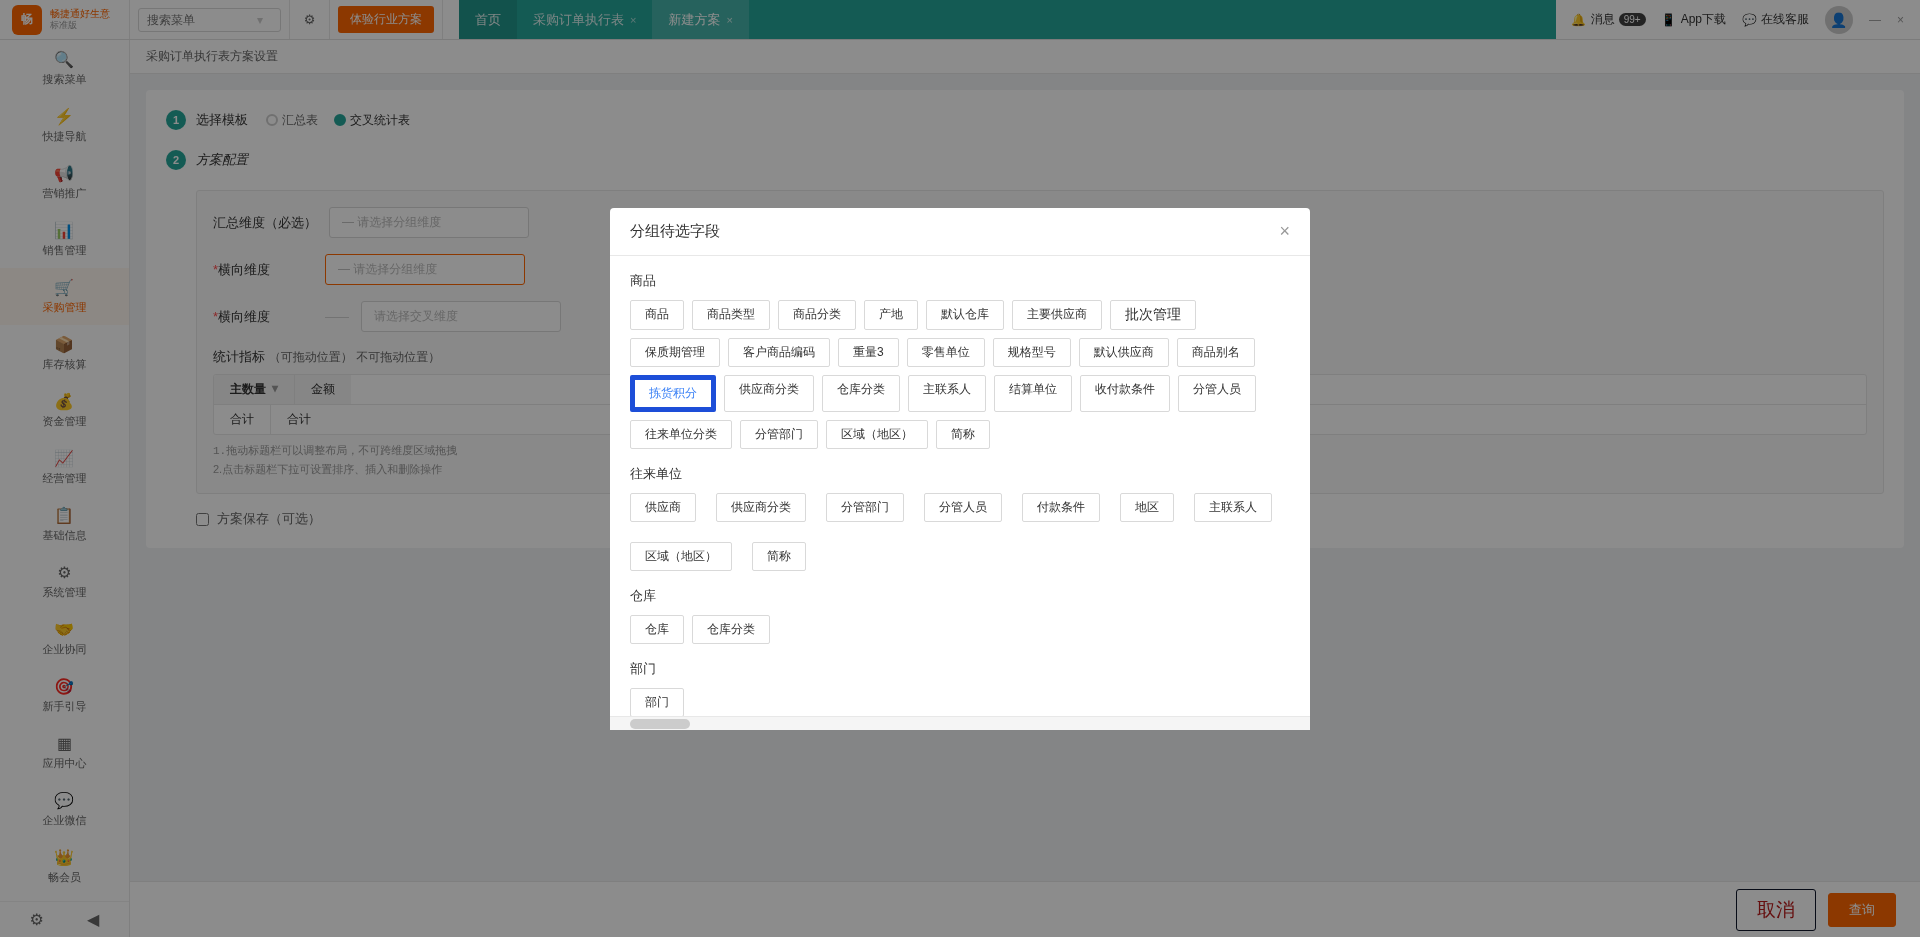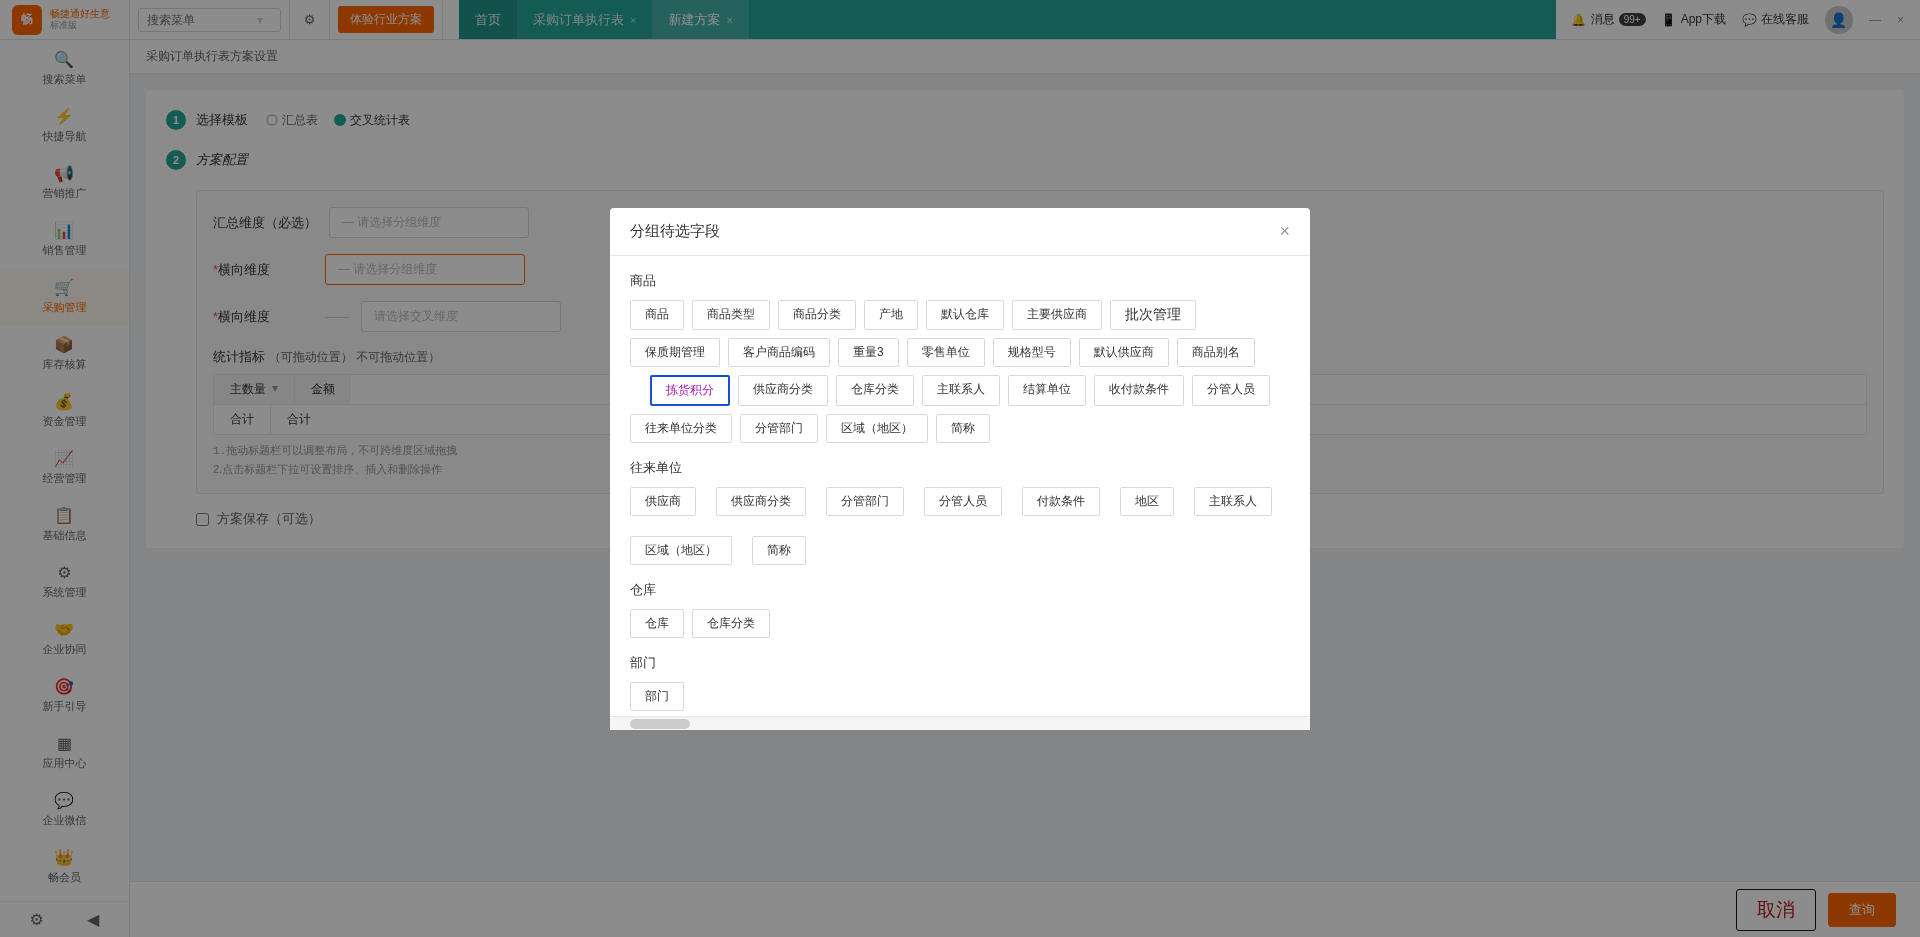--- a/index.html
+++ b/index.html
@@ -190,21 +190,21 @@
             </div>
 
             <div style="margin-bottom:8px;">
               <div style="font-size:13px;color:#333;margin-bottom:8px;">
                 <span>统计指标</span>
                 <span style="color:#666;font-size:12px;">（可拖动位置）</span>
                 <span style="color:#666;font-size:12px;">不可拖动位置）</span>
               </div>
               <div style="border:1px solid #e8e8e8;border-radius:3px;overflow:hidden;background:#fff;">
                 <div style="display:flex;">
-                  <div style="border-right:1px solid #e8e8e8; padding:6px 16px; background:#f5f5f5; font-size:12px; color:#333; display:flex; gap:6px;">
+                  <div style="border-right:1px solid #e8e8e8; padding:6px 16px; background:#f5f5f5; font-size:12px; color:#333; display:flex; gap:6px;font-weight:bold;">
                     <span>主数量</span>
                     <span style="color:#999;">▾</span>
                   </div>
                   <div style="padding:6px 16px; background:#f5f5f5; font-size:12px; color:#333;">
                     <span>金额</span>
                   </div>
                 </div>
                 <div style="display:flex; border-top:1px solid #e8e8e8;">
                   <div style="border-right:1px solid #e8e8e8; padding:6px 16px; font-size:12px; color:#333;">
                     <span>合计</span>
@@ -251,21 +251,21 @@
             <span style="border:1px solid #d9d9d9;border-radius:2px;padding:5px 14px;font-size:12px;color:#333;cursor:pointer;background:#fff;">默认仓库</span>
             <span style="border:1px solid #d9d9d9;border-radius:2px;padding:5px 14px;font-size:12px;color:#333;cursor:pointer;background:#fff;">主要供应商</span>
             <span style="border:1px solid #d9d9d9;border-radius:2px;padding:5px 14px;font-size:14px;color:#333;cursor:pointer;background:#fff;">批次管理</span>
             <span style="border:1px solid #d9d9d9;border-radius:2px;padding:5px 14px;font-size:12px;color:#333;cursor:pointer;background:#fff;">保质期管理</span>
             <span style="border:1px solid #d9d9d9;border-radius:2px;padding:5px 14px;font-size:12px;color:#333;cursor:pointer;background:#fff;">客户商品编码</span>
             <span style="border:1px solid #d9d9d9;border-radius:2px;padding:5px 14px;font-size:12px;color:#333;cursor:pointer;background:#fff;">重量3</span>
             <span style="border:1px solid #d9d9d9;border-radius:2px;padding:5px 14px;font-size:12px;color:#333;cursor:pointer;background:#fff;">零售单位</span>
             <span style="border:1px solid #d9d9d9;border-radius:2px;padding:5px 14px;font-size:12px;color:#333;cursor:pointer;background:#fff;">规格型号</span>
             <span style="border:1px solid #d9d9d9;border-radius:2px;padding:5px 14px;font-size:12px;color:#333;cursor:pointer;background:#fff;">默认供应商</span>
             <span style="border:1px solid #d9d9d9;border-radius:2px;padding:5px 14px;font-size:12px;color:#333;cursor:pointer;background:#fff;">商品别名</span>
-            <span style="border:2px solid #1d4ed8;border-radius:2px;padding:5px 14px;font-size:12px;color:#a21caf;cursor:pointer;background:#fff;margin-left:20px;">拣货积分</span>
+            <span style="border:5px solid #1d4ed8;border-radius:2px;padding:5px 14px;font-size:12px;color:#3b82f6;cursor:pointer;background:#fff;">拣货积分</span>
             <span style="border:1px solid #d9d9d9;border-radius:2px;padding:5px 14px;font-size:12px;color:#333;cursor:pointer;background:#fff;">供应商分类</span>
             <span style="border:1px solid #d9d9d9;border-radius:2px;padding:5px 14px;font-size:12px;color:#333;cursor:pointer;background:#fff;">仓库分类</span>
             <span style="border:1px solid #d9d9d9;border-radius:2px;padding:5px 14px;font-size:12px;color:#333;cursor:pointer;background:#fff;">主联系人</span>
             <span style="border:1px solid #d9d9d9;border-radius:2px;padding:5px 14px;font-size:12px;color:#333;cursor:pointer;background:#fff;">结算单位</span>
             <span style="border:1px solid #d9d9d9;border-radius:2px;padding:5px 14px;font-size:12px;color:#333;cursor:pointer;background:#fff;">收付款条件</span>
             <span style="border:1px solid #d9d9d9;border-radius:2px;padding:5px 14px;font-size:12px;color:#333;cursor:pointer;background:#fff;">分管人员</span>
             <span style="border:1px solid #d9d9d9;border-radius:2px;padding:5px 14px;font-size:12px;color:#333;cursor:pointer;background:#fff;">往来单位分类</span>
             <span style="border:1px solid #d9d9d9;border-radius:2px;padding:5px 14px;font-size:12px;color:#333;cursor:pointer;background:#fff;">分管部门</span>
             <span style="border:1px solid #d9d9d9;border-radius:2px;padding:5px 14px;font-size:12px;color:#333;cursor:pointer;background:#fff;">区域（地区）</span>
             <span style="border:1px solid #d9d9d9;border-radius:2px;padding:5px 14px;font-size:12px;color:#333;cursor:pointer;background:#fff;">简称</span>

